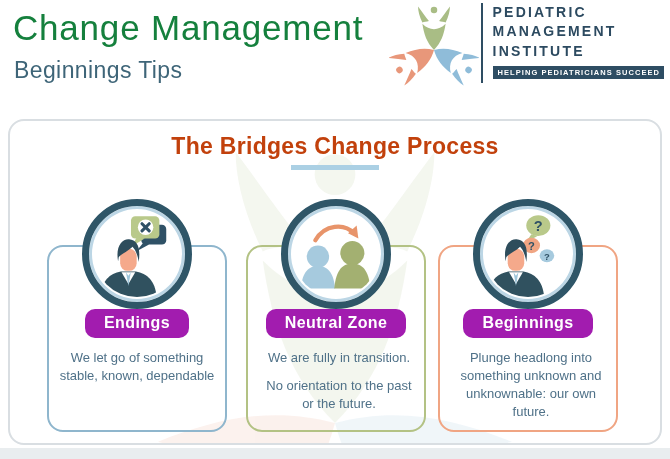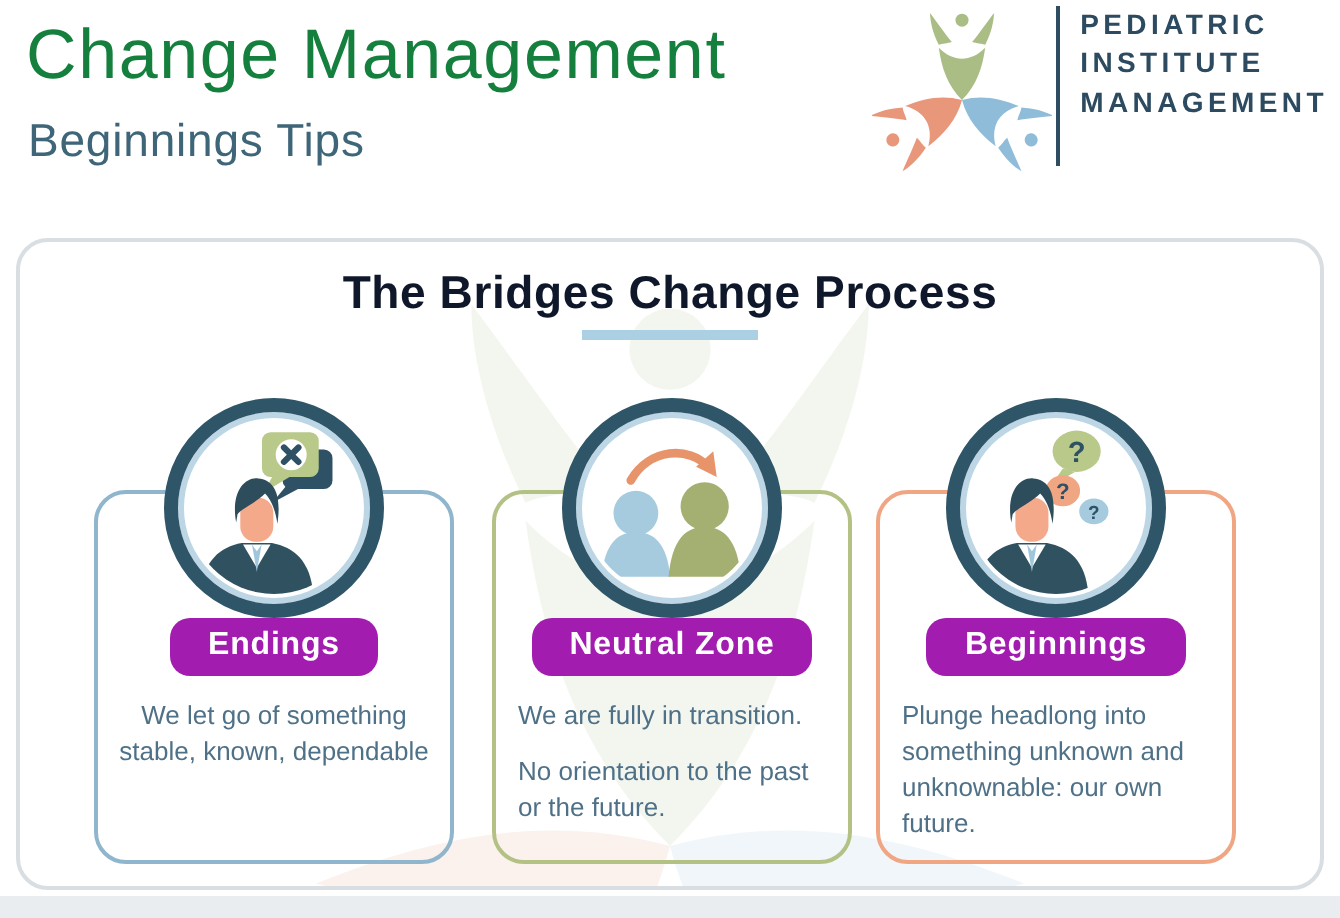--- a/index.html
+++ b/index.html
@@ -29,21 +29,21 @@
   }
 
   
   .main-card {
     position:absolute; left:8px; top:119px; width:654px; height:326px;
     border:2px solid #d9dee2; border-radius:16px; background:#ffffff; overflow:hidden;
   }
   .watermark { position:absolute; left:45px; top:22px; width:560px; height:560px; opacity:0.13; pointer-events:none; }
   .card-title {
     position:relative; text-align:center; margin-top:12px;
-    font-size:23px; font-weight:bold; letter-spacing:0.3px; color:#0f172a;
+    font-size:23px; font-weight:bold; letter-spacing:0.3px; color:#c2410c;
   }
   .title-underline { position:relative; width:88px; height:5px; background:#abd0e4; margin:5px auto 0; }
 
   
   .column {
     position:absolute; top:124px; width:180px; height:187px;
     border:2px solid; border-radius:16px; background:transparent;
   }
   .col-0 { left:37px; }
   .col-1 { left:236px; }
@@ -61,21 +61,21 @@
 
   .pill {
     display:table; margin:62px auto 0; background:#a21caf; color:#ffffff;
     font-size:16px; font-weight:bold; letter-spacing:0.4px;
     padding:5px 19px 6px; border-radius:10px; white-space:nowrap;
   }
   .col-text { margin-top:11px; font-size:13px; line-height:1.38; color:#4f7188; }
   .col-text p { margin:0 0 10px; }
   .col-text p:empty { display:none; }
   .text-center { text-align:center; padding:0 5px; }
-  .text-left { text-align:left; padding:0 5px 0 11px; }
+  .text-left { text-align:center; padding:0 5px 0 11px; }
 
   .bottom-strip { position:absolute; left:0; right:0; bottom:0; height:11px; background:#e9edef; }
 </style>
 </head>
 <body>
 
 <svg width="0" height="0" style="position:absolute" aria-hidden="true">
   <defs>
     <g id="pinwheel-figure">
       <path d="M50,62 C40,52 36,40 34,26 C44,36 56,36 66,26 C64,40 60,52 50,62 Z"></path>
@@ -108,22 +108,23 @@
   <div class="page-title">Change Management</div>
   <div class="page-subtitle">Beginnings Tips</div>
 
   <div class="logo">
     <svg class="logo-mark" viewBox="-12 0 124 124">
       <use href="#pinwheel"></use>
     </svg>
     <div class="logo-divider"></div>
     <div>
       <div class="logo-name">PEDIATRIC</div>
+      <div class="logo-name">MANAGEMENT</div>
       <div class="logo-name">INSTITUTE</div>
-      <div class="logo-name">MANAGEMENT</div>
+      <div class="logo-tagline">HELPING PEDIATRICIANS SUCCEED</div>
     </div>
   </div>
 </div>
 
 <div class="main-card">
   <svg class="watermark" viewBox="-12 0 124 124">
     <use href="#pinwheel"></use>
   </svg>
 
   <div class="card-title">The Bridges Change Process</div>

